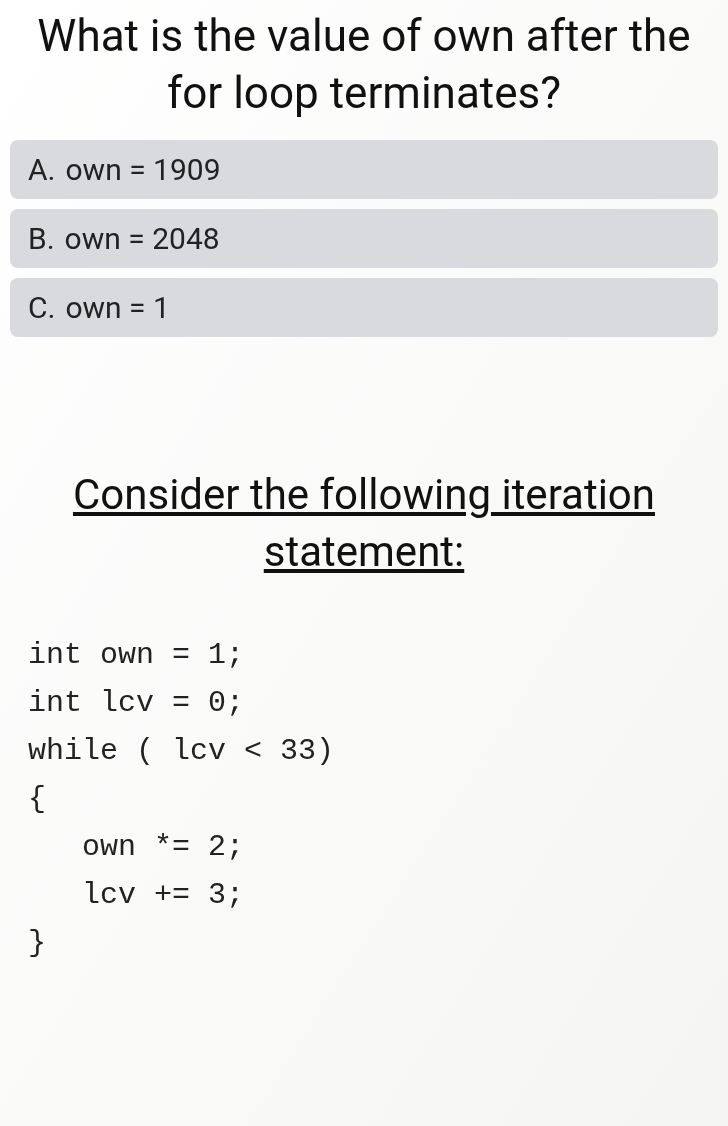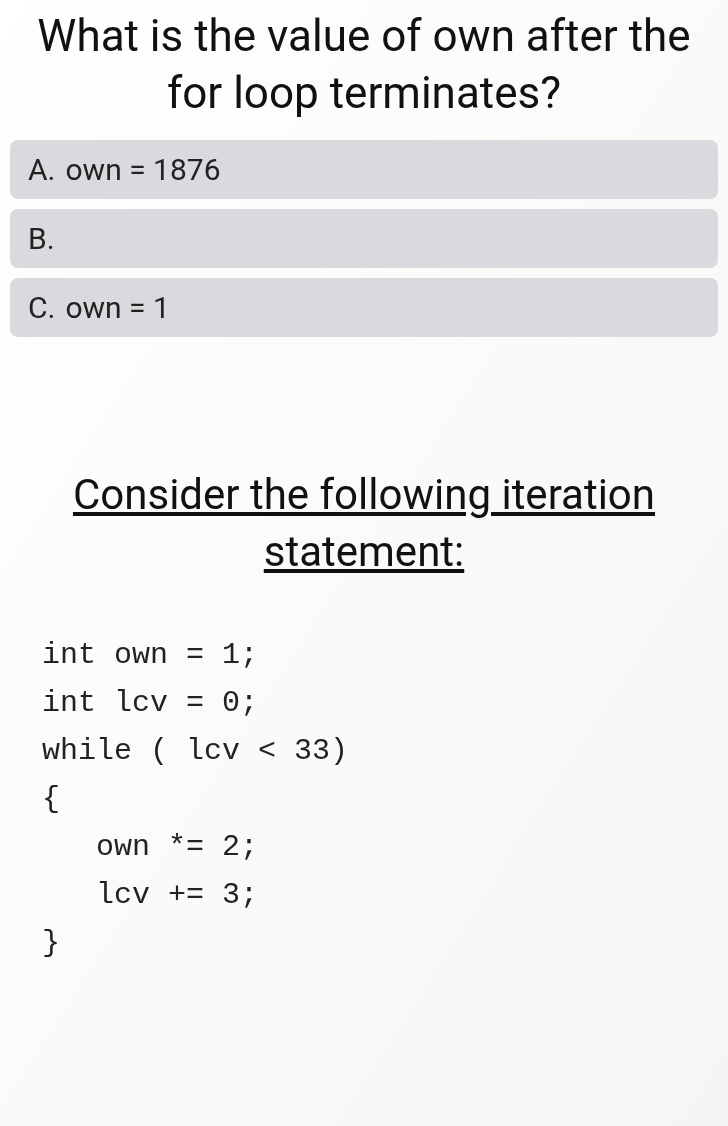--- a/index.html
+++ b/index.html
@@ -46,38 +46,39 @@
       text-align: center;
       padding: 0 30px 30px 30px;
       margin-top: 130px;
       line-height: 1.35;
       color: #111;
       text-decoration: underline;
     }
     .code-block {
       font-family: "Courier New", Courier, monospace;
       font-size: 30px;
-      padding: 20px 42px;
+      padding: 20px 28px;
       line-height: 1.6;
       color: #222;
       white-space: pre;
     }
   </style>
 </head>
 <body>
 
 <h1 class="question-title">What is the value of own after the for loop terminates?</h1>
 
 <div class="choices">
   <div class="choice">
     <span class="choice-letter">A.</span>
-    <span>own = 1876</span>
+    <span>own = 1909</span>
   </div>
   <div class="choice">
     <span class="choice-letter">B.</span>
+    <span>own = 2048</span>
   </div>
   <div class="choice">
     <span class="choice-letter">C.</span>
     <span>own = 1</span>
   </div>
 </div>
 
 <h2 class="section-title">Consider the following iteration statement:</h2>
 
 <div class="code-block">int own = 1;

